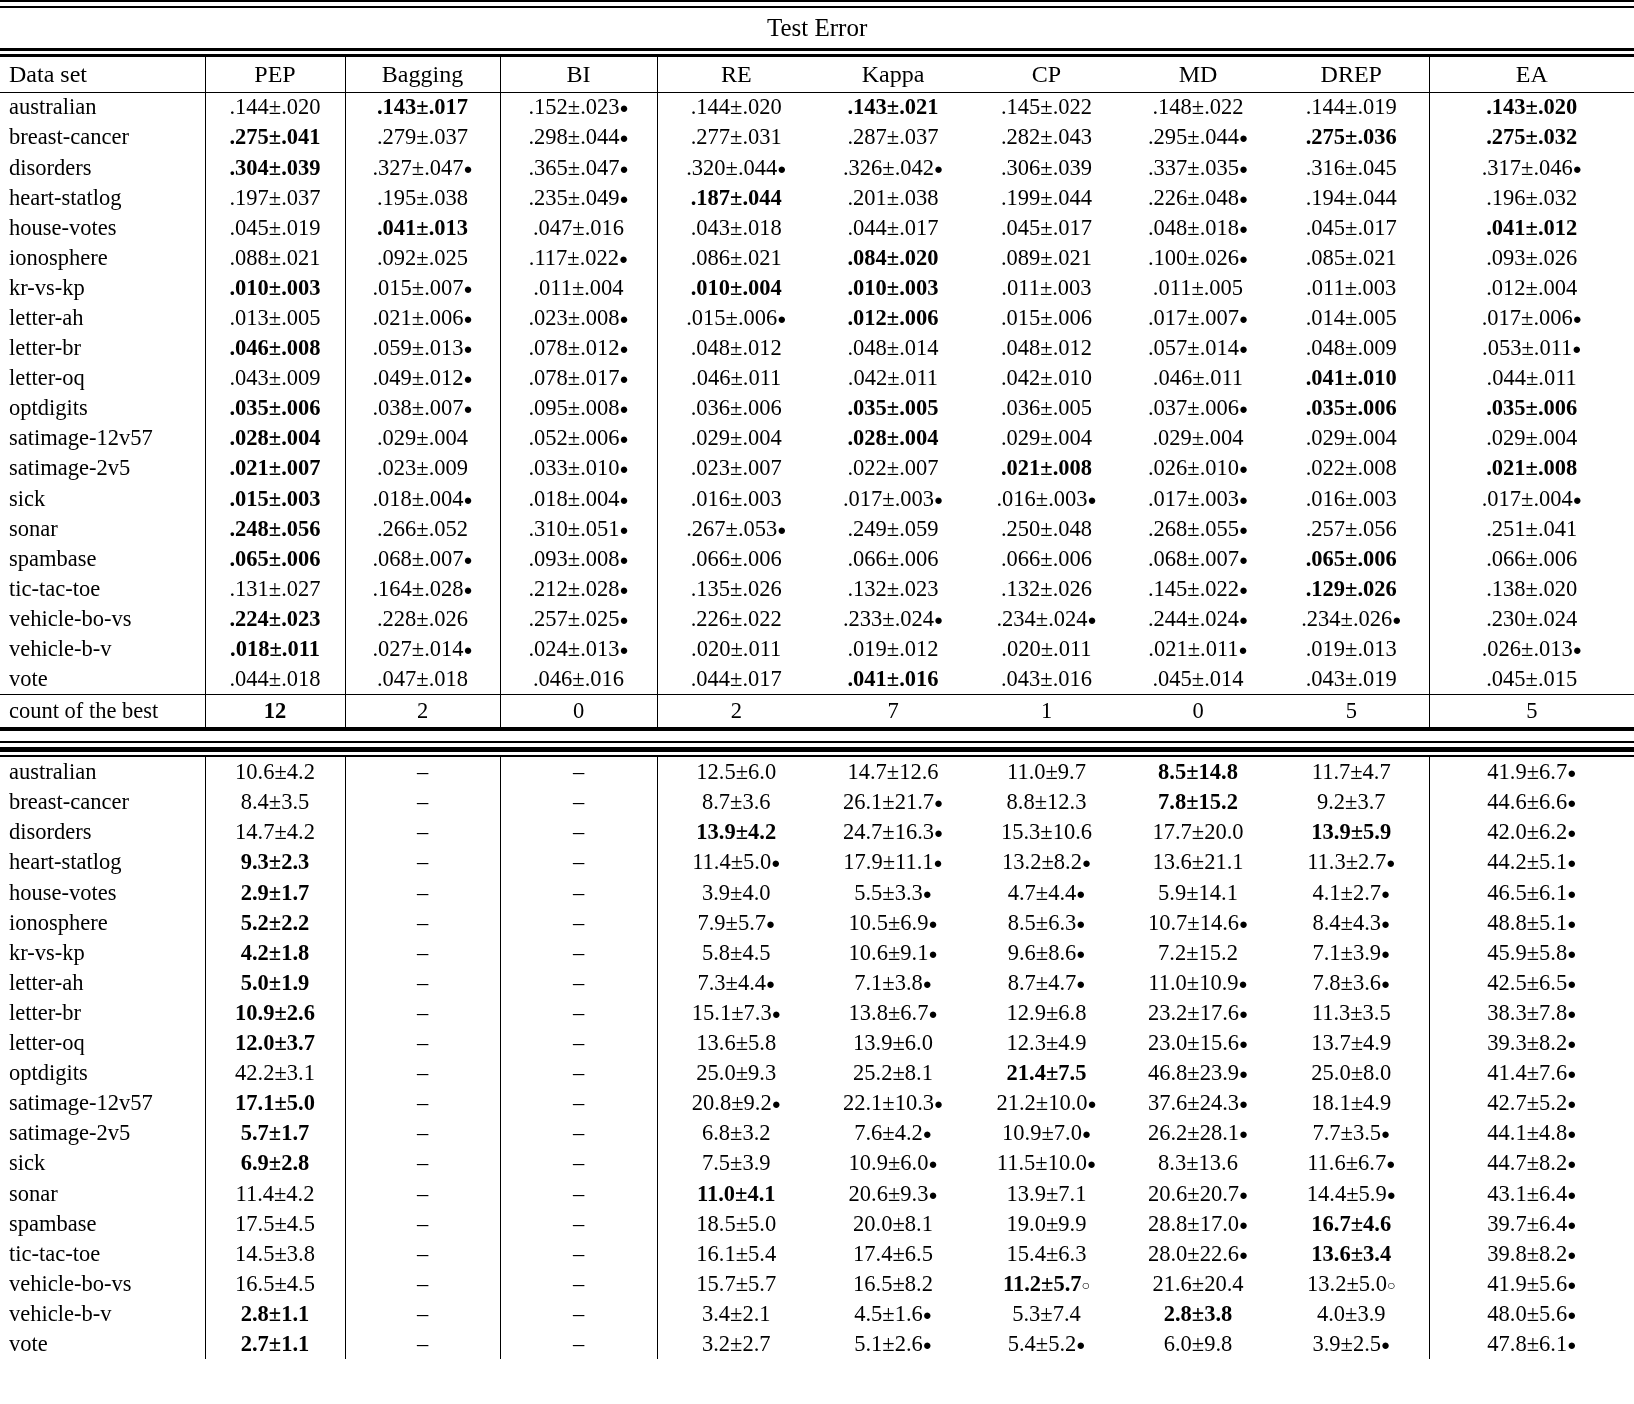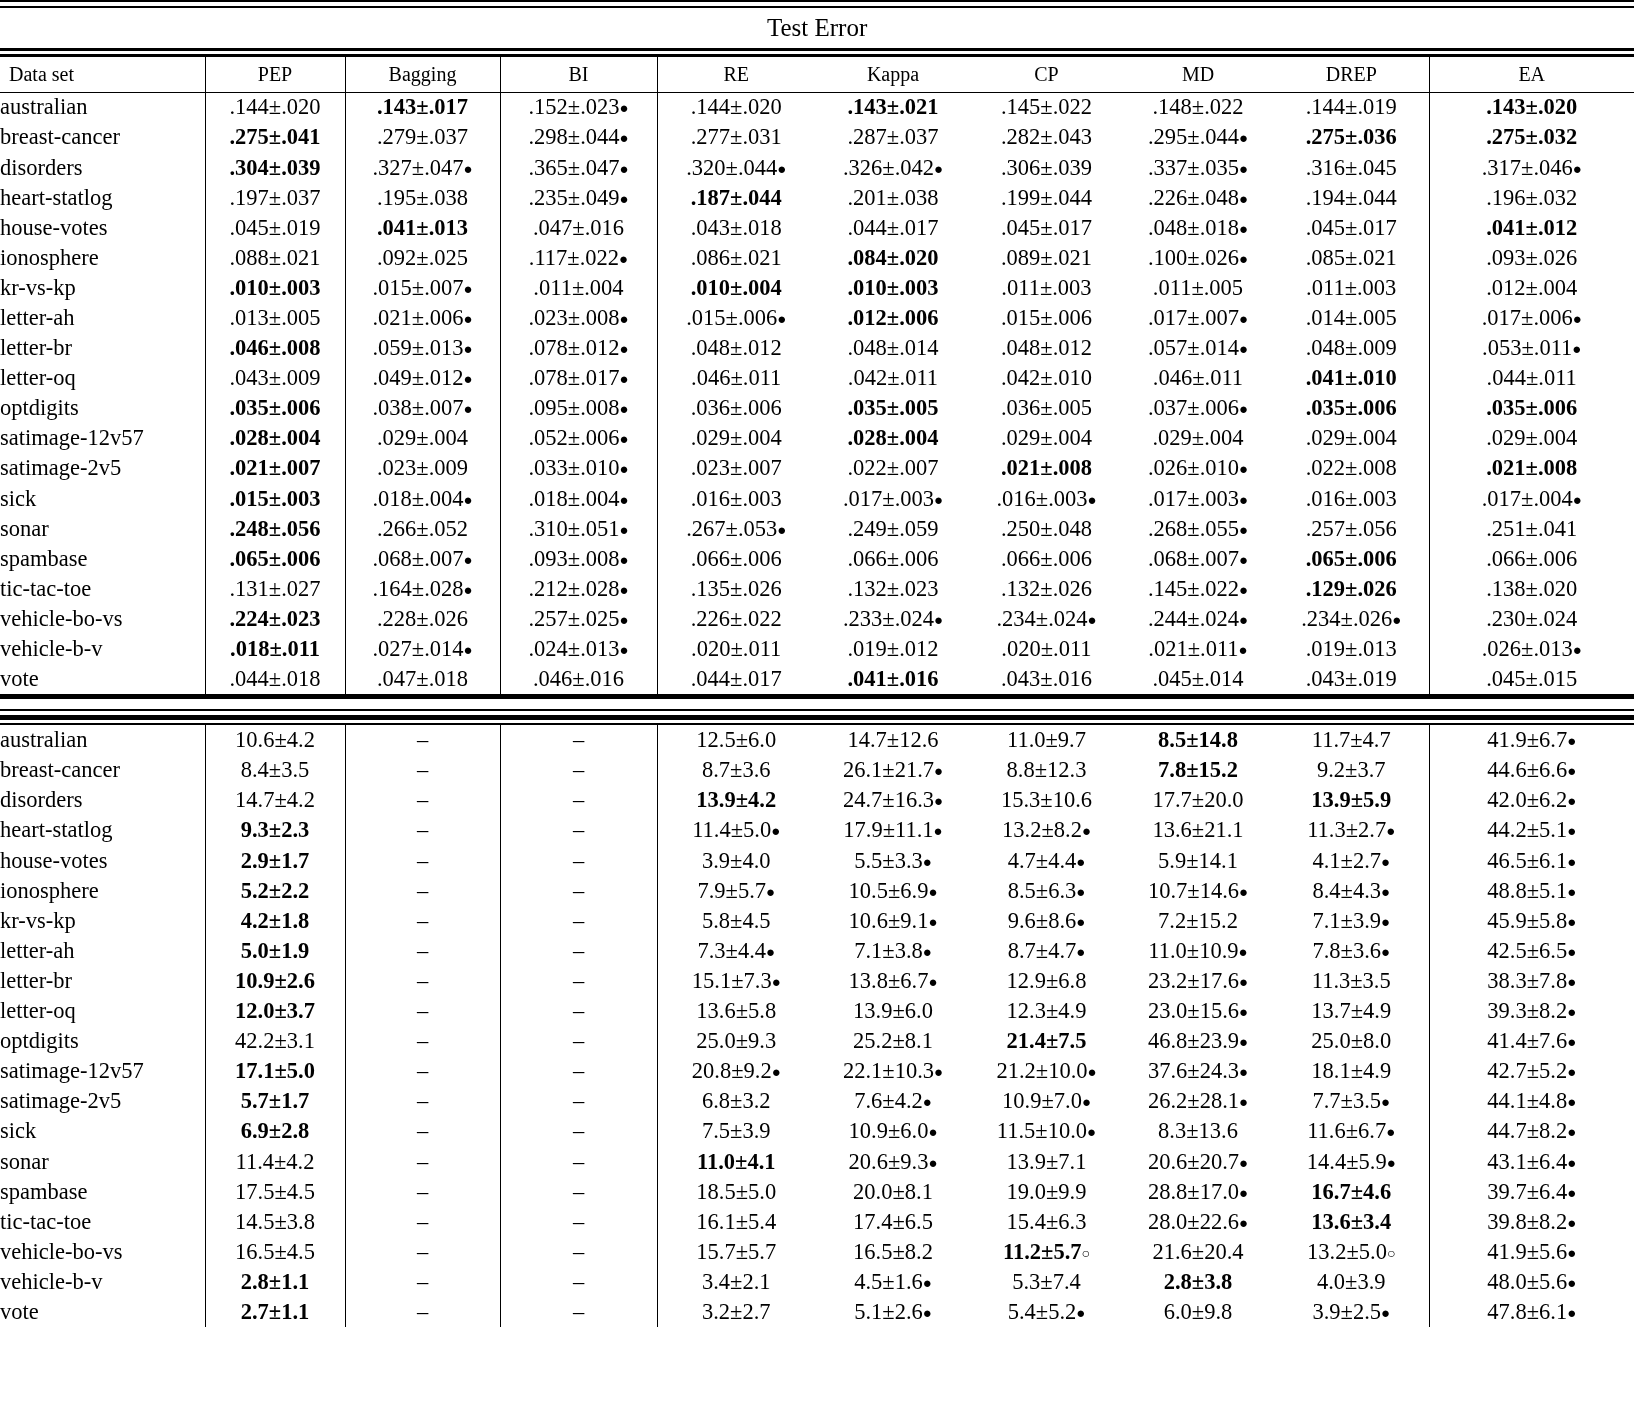--- a/index.html
+++ b/index.html
@@ -33,20 +33,21 @@
   }
 
   
   .c {
     text-align: center;
     height: 30.1px;
     font-size: 22.5px;
   }
   .c.left {
     text-align: left;
+    padding-left: 9px;
   }
   .b { font-weight: bold; }
   .dot::after {
     content: "\25CF";
     font-size: 15px;
     position: relative;
     top: -1px;
   }
   .circ::after {
     content: "\25CB";
@@ -57,21 +58,21 @@
   .vr { border-right: 1.5px solid #000; }
 
   .banner {
     text-align: center;
     font-size: 25px;
     height: 40px;
     line-height: 40px;
   }
   .hdr {
     text-align: center;
-    font-size: 20px;
+    font-size: 24px;
     height: 35px;
   }
   .hdr.left { text-align: left; padding-left: 9px; }
 
   .sumrow td { height: 32px; }
   .spacer8 { height: 10px; }
 </style>
 </head>
 <body>
 
@@ -371,20 +372,32 @@
             <td class="c body-last"><span>.044±.017</span></td>
             <td class="c b body-last"><span>.041±.016</span></td>
             <td class="c body-last"><span>.043±.016</span></td>
             <td class="c body-last"><span>.045±.014</span></td>
             <td class="c vr body-last"><span>.043±.019</span></td>
             <td class="c body-last"><span>.045±.015</span></td>
           </tr>
           <tr>
             <td colspan="10" style="height:0;border-bottom:1.6px solid #000;padding:0"></td>
           </tr>
+          <tr class="sumrow">
+            <td class="c left vr">count of the best</td>
+            <td class="c b vr"><span>12</span></td>
+            <td class="c vr"><span>2</span></td>
+            <td class="c vr"><span>0</span></td>
+            <td class="c"><span>2</span></td>
+            <td class="c"><span>7</span></td>
+            <td class="c"><span>1</span></td>
+            <td class="c"><span>0</span></td>
+            <td class="c vr"><span>5</span></td>
+            <td class="c"><span>5</span></td>
+          </tr>
           <tr>
             <td colspan="10" style="height:0;border-bottom:1.6px solid #000;padding:0"></td>
           </tr>
         </tbody>
       </table>
       <div>
         <div style="height:2.4px;background:#000"></div>
       </div>
       <div class="spacer8"></div>
       <div>

